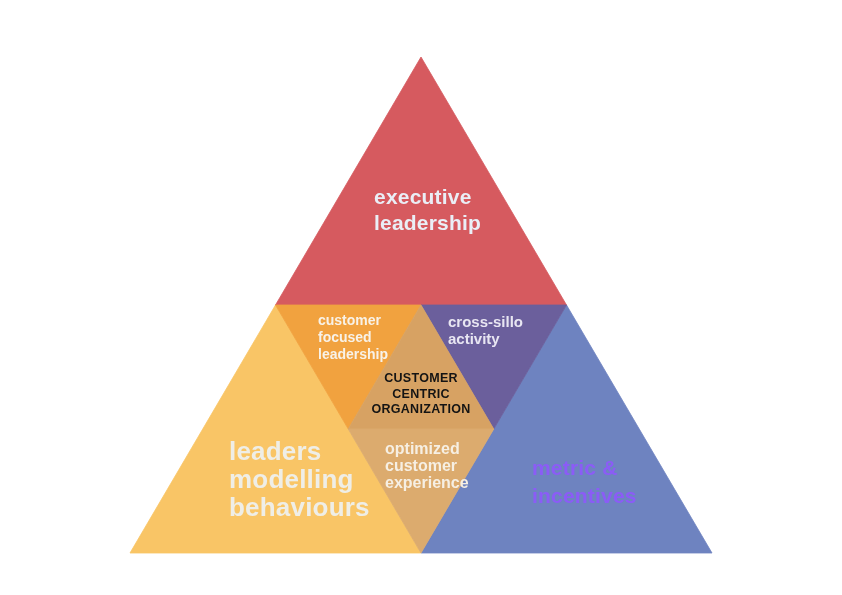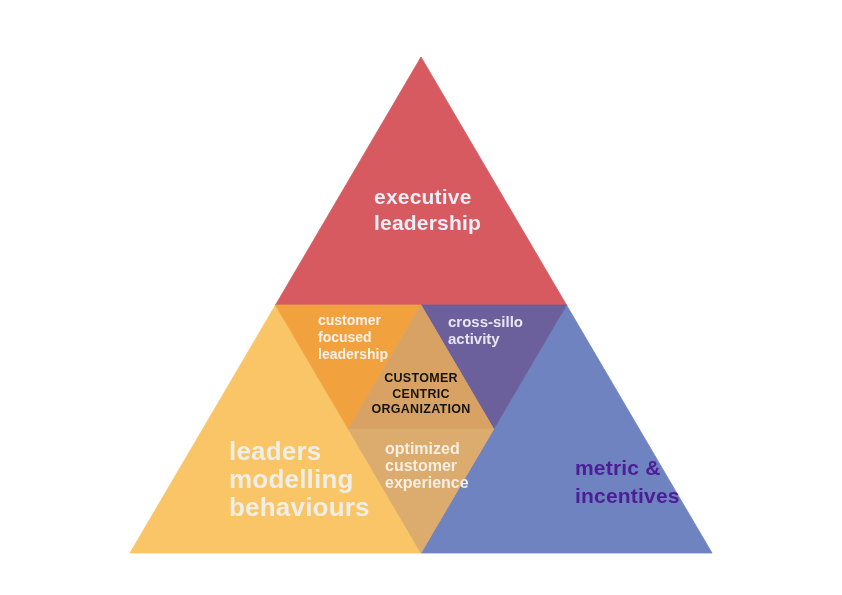--- a/index.html
+++ b/index.html
@@ -100,16 +100,16 @@
 ORGANIZATION</div>
 
   <div class="label label-oce" style="color: rgb(246, 239, 227);">optimized
 customer
 experience</div>
 
   <div class="label label-leaders" style="color: rgb(239, 238, 231);">leaders
 modelling
 behaviours</div>
 
-  <div class="label label-metric" style="color: #4c1d95; margin-left: 43px;">metric &amp;
+  <div class="label label-metric" style="color: #8b5cf6;">metric &amp;
 incentives</div>
 
 </div>
 
 </body></html>

